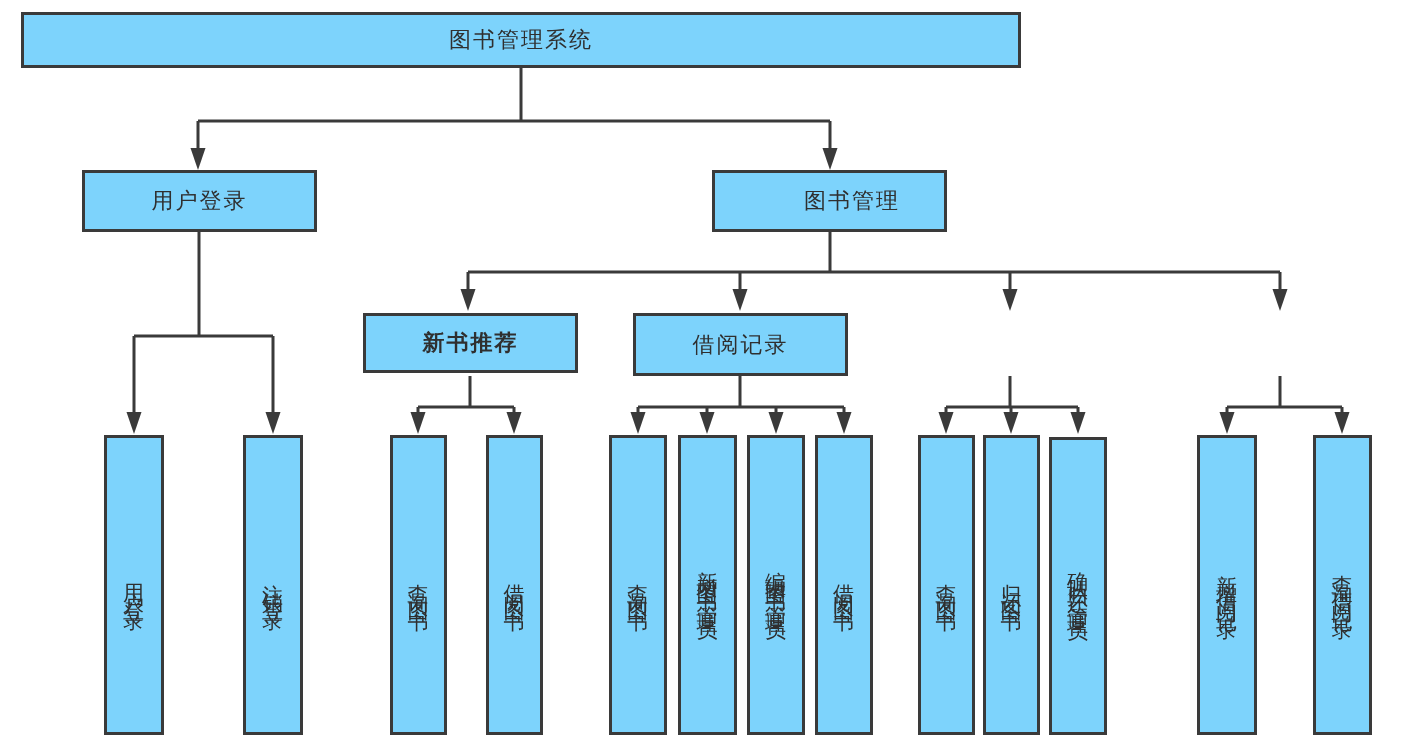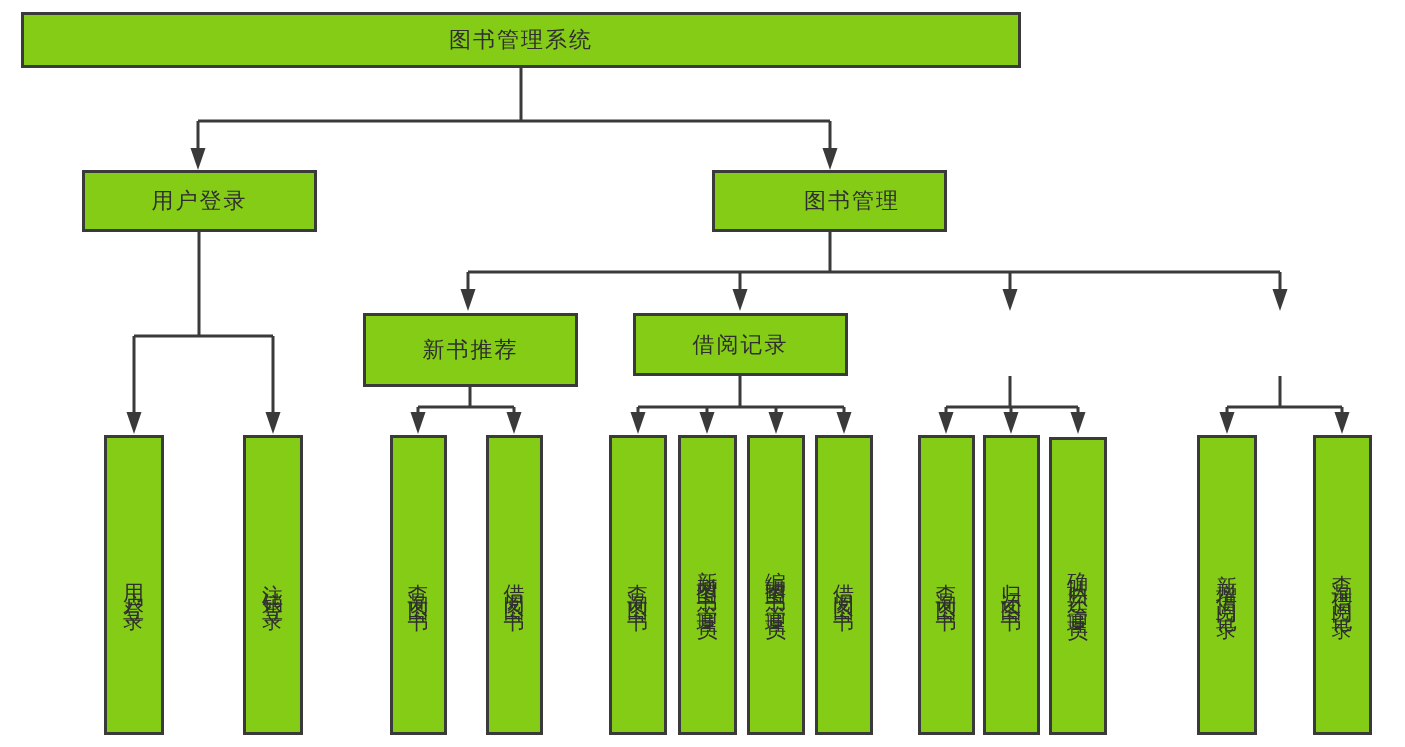--- a/index.html
+++ b/index.html
@@ -15,21 +15,21 @@
     width:1405px;height:747px;
     background:var(--background);
     font-family:"Liberation Sans","DejaVu Sans",sans-serif;
     overflow:hidden;
   }
   .connector-layer{position:absolute;left:0;top:0;z-index:1;}
   .connector{stroke:var(--line);stroke-width:3;fill:none;}
   .arrowhead{fill:var(--line);stroke:none;}
   .node{
     position:absolute;
-    background:#84cc16;
+    background:#7dd3fc;
     border:3px solid var(--line);
     color:var(--text);
     display:flex;align-items:center;justify-content:center;
     z-index:2;
   }
   .h-node{font-size:22px;letter-spacing:2px;white-space:nowrap;}
   .v-node{
     writing-mode:vertical-rl;
     text-orientation:mixed;
     font-size:21px;
@@ -85,21 +85,21 @@
     <path class="connector" d="M1280,376 V407 M1227,407 H1342 M1227,407 V415 M1342,407 V415"></path>
     <polygon class="arrowhead" points="1219.5,412 1234.5,412 1227,434"></polygon>
     <polygon class="arrowhead" points="1334.5,412 1349.5,412 1342,434"></polygon>
   </svg>
 
   <div class="node h-node" style="left:21px;top:12px;width:1000px;height:56px;">图书管理系统</div>
 
   <div class="node h-node" style="left:82px;top:170px;width:235px;height:62px;">用户登录</div>
   <div class="node h-node" style="left:712px;top:170px;width:235px;height:62px;padding-left:45px;">图书管理</div>
 
-  <div class="node h-node" style="left:363px;top:313px;width:215px;height:74px;">新书推荐</div>
+  <div class="node h-node" style="left:363px;top:313px;width:215px;height:60px;font-weight:bold;">新书推荐</div>
   <div class="node h-node" style="left:633px;top:313px;width:215px;height:63px;">借阅记录</div>
 
   <div class="node v-node" style="left:104px;top:435px;width:60px;height:300px;">用户登录</div>
   <div class="node v-node" style="left:243px;top:435px;width:60px;height:300px;">注销登录</div>
 
   <div class="node v-node" style="left:390px;top:435px;width:57px;height:300px;">查询图书</div>
   <div class="node v-node" style="left:486px;top:435px;width:57px;height:300px;">借阅图书</div>
 
   <div class="node v-node" style="left:609px;top:435px;width:58px;height:300px;">查询图书</div>
   <div class="node v-node" style="left:678px;top:435px;width:59px;height:300px;letter-spacing:7px;">新增图书（管理员）</div>

